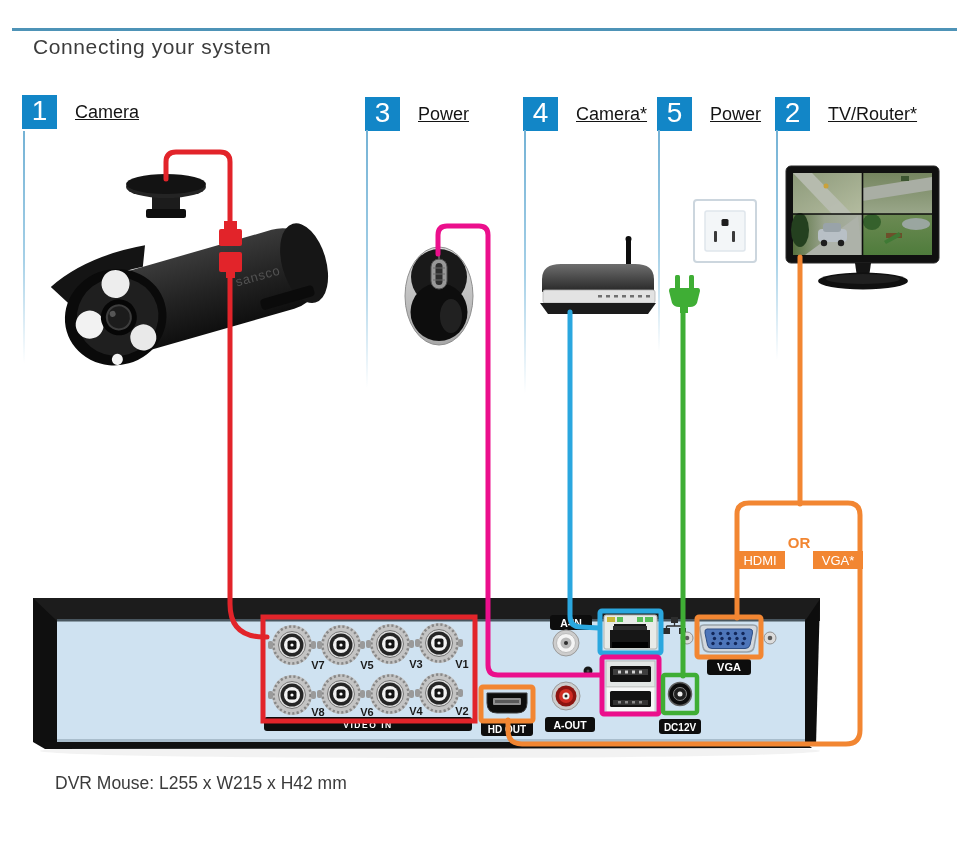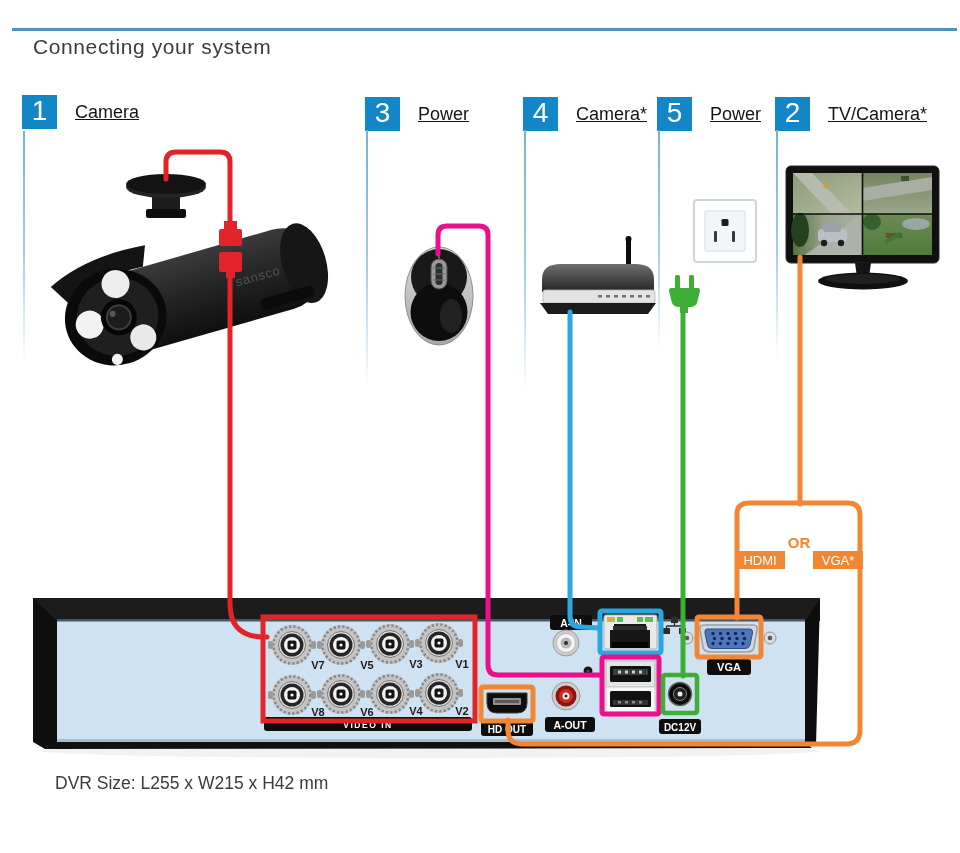--- a/index.html
+++ b/index.html
@@ -36,21 +36,21 @@
   <div class="step" style="left:523px;top:97px;">
     <div class="num">4</div>
     <div class="lbl">Camera*</div>
   </div>
   <div class="step" style="left:657px;top:97px;">
     <div class="num">5</div>
     <div class="lbl">Power</div>
   </div>
   <div class="step" style="left:775px;top:97px;">
     <div class="num">2</div>
-    <div class="lbl">TV/Camera*</div>
+    <div class="lbl">TV/Router*</div>
   </div>
 
   <div class="guide" style="left:23px;top:131px;height:232px;"></div>
   <div class="guide" style="left:366px;top:130px;height:258px;"></div>
   <div class="guide" style="left:524px;top:130px;height:263px;"></div>
   <div class="guide" style="left:658px;top:130px;height:222px;"></div>
   <div class="guide" style="left:776px;top:130px;height:230px;"></div>
 
   <svg width="960" height="853" viewBox="0 0 960 853">
     <defs>
@@ -414,16 +414,16 @@
     </g>
 
     <text x="799" y="548" text-anchor="middle" font-size="15" font-weight="bold" fill="#f28632">OR</text>
     <rect x="735" y="551" width="50" height="18" fill="#f28632"></rect>
     <text x="760" y="564.5" text-anchor="middle" font-size="13" fill="#ffffff">HDMI</text>
     <rect x="813" y="551" width="50" height="18" fill="#f28632"></rect>
     <text x="838" y="564.5" text-anchor="middle" font-size="13" fill="#ffffff">VGA*</text>
   </svg>
 
   <div class="notes">
-    <div>DVR Size: L255 x W215 x H42 mm</div>
+    <div>DVR Mouse: L255 x W215 x H42 mm</div>
   </div>
 
 </div>
 
 </body></html>

